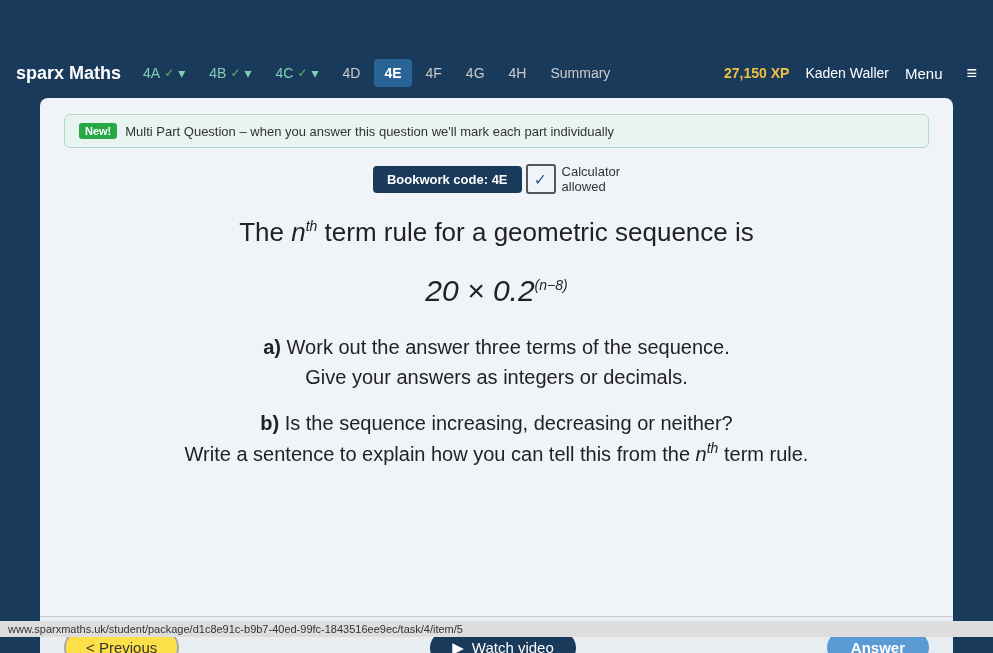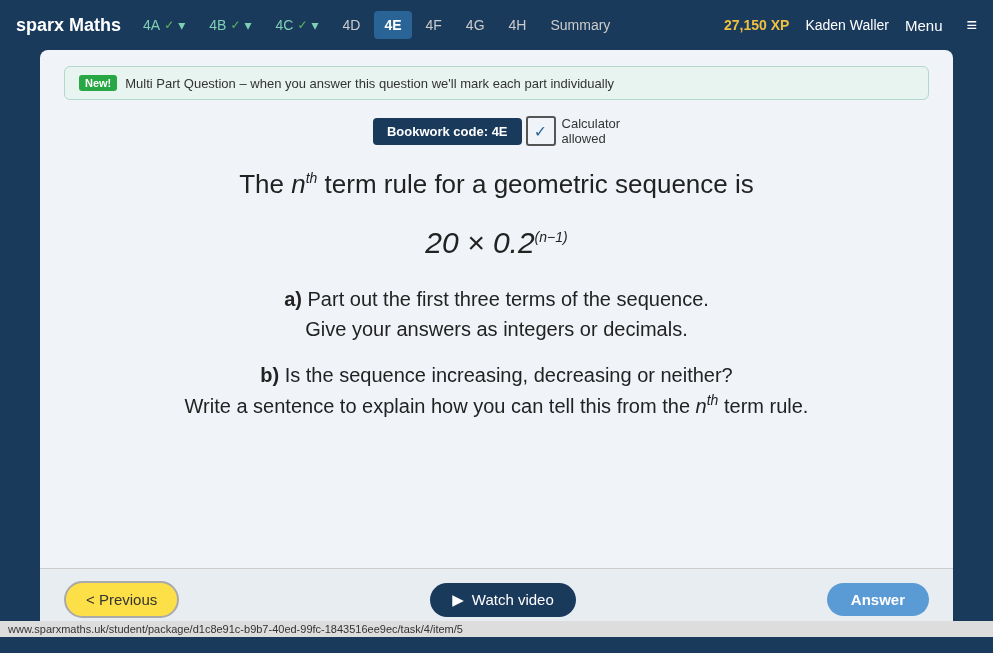--- a/index.html
+++ b/index.html
@@ -13,20 +13,21 @@
     }
 
     
     .top-bar {
       background: #1a3a5c;
       display: flex;
       align-items: center;
       justify-content: space-between;
       padding: 8px 16px;
       height: 50px;
+      margin-top: 48px;
     }
     .top-bar-left {
       display: flex;
       align-items: center;
       gap: 4px;
     }
     .logo {
       color: #fff;
       font-weight: bold;
       font-size: 18px;
@@ -296,25 +297,25 @@
         <div>allowed</div>
       </div>
     </div>
   </div>
 
   <div class="question-content">
     <div class="question-title">
       <span>The </span><em><span>n</span><sup>th</sup></em><span> term rule for a geometric sequence is</span>
     </div>
     <div class="formula">
-      <span>20 × 0.2</span><sup>(n−1)</sup>
+      <span>20 × 0.2</span><sup>(n−8)</sup>
     </div>
     <div class="part-a">
       <strong>a)</strong>
-      <span>Part out the first three terms of the sequence.</span><br>
+      <span>Work out the answer three terms of the sequence.</span><br>
       <span>Give your answers as integers or decimals.</span>
     </div>
     <div class="part-b">
       <strong>b)</strong>
       <span>Is the sequence increasing, decreasing or neither?</span><br>
       <span>Write a sentence to explain how you can tell this from the</span>
       <em><span>n</span><sup>th</sup></em><span> term rule.</span>
     </div>
   </div>
 

